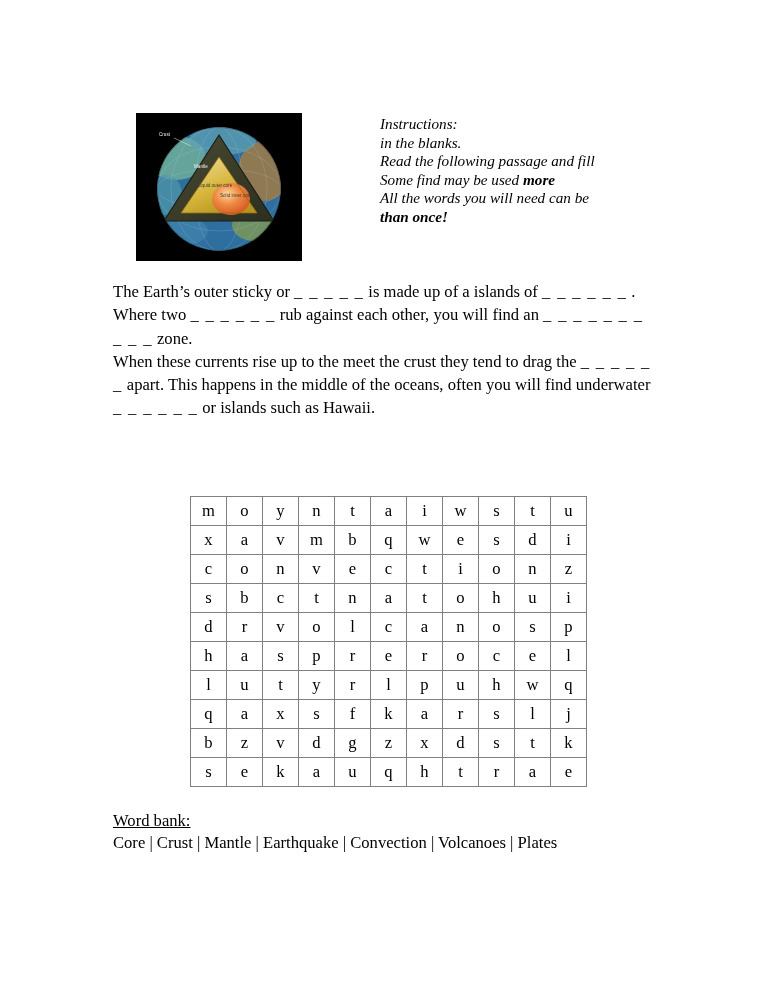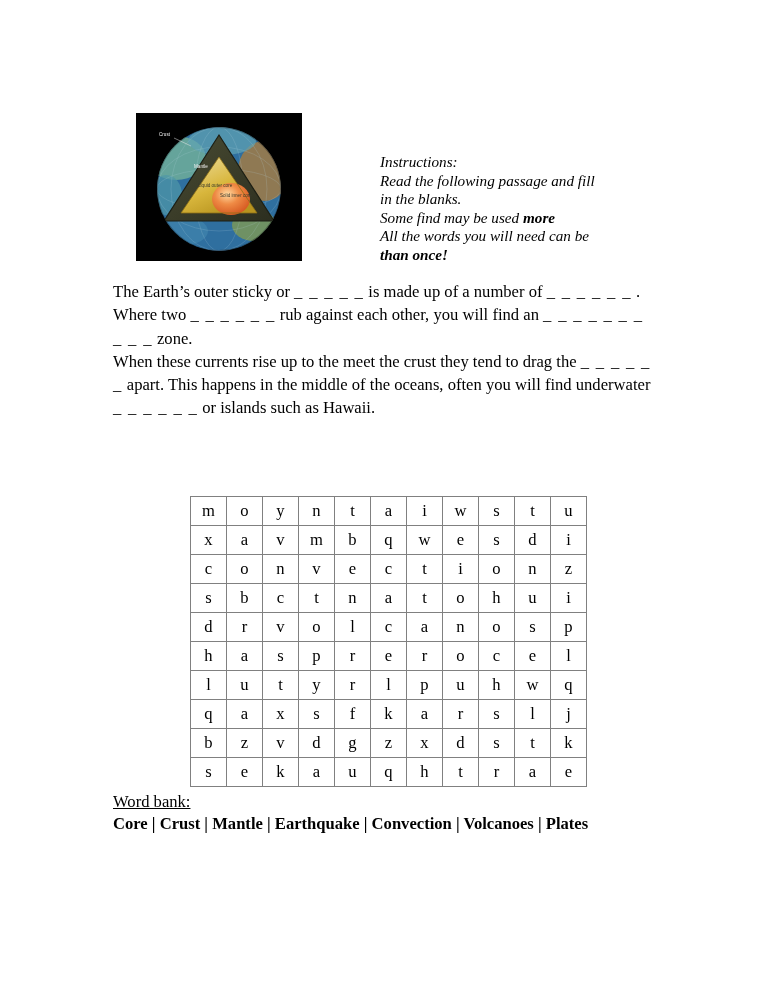--- a/index.html
+++ b/index.html
@@ -35,21 +35,20 @@
     overflow: hidden;
   }
 
   #instructions {
     margin-left: 78px;
     flex: 1 1 auto;
     font-style: italic;
     font-size: 15.2px;
     line-height: 18.6px;
     padding-top: 2px;
-    margin-top: 38px;
   }
   #instructions .ln { display: block; white-space: pre-wrap; }
   #instructions b { font-weight: bold; font-style: italic; }
 
   
   #passage {
     position: absolute;
     left: 113px;
     top: 280px;
     width: 545px;
@@ -81,22 +80,23 @@
   #wordbank {
     position: absolute;
     left: 113px;
     top: 791px;
     font-size: 16.6px;
     line-height: 22px;
   }
   #wordbank-title {
     text-decoration: underline;
     display: inline-block;
-  }
-  #wordbank-list { display: block; font-weight: bold; }
+    margin-top: 19px;
+  }
+  #wordbank-list { display: block; }
 
   
   #earth-svg { display: block; width: 166px; height: 148px; }
   .fig-label {
     font-family: "Liberation Sans", sans-serif;
     font-size: 4.6px;
     fill: #f2f2f2;
     font-style: normal;
   }
   .fig-label-dark { fill: #3a3a2e; }
@@ -160,30 +160,30 @@
       </g>
       <text class="fig-label" x="23" y="23">Crust</text>
       <text class="fig-label" x="58" y="55">Mantle</text>
       <text class="fig-label fig-label-dark" x="62" y="74">Liquid outer core</text>
       <text class="fig-label fig-label-dark" x="84" y="84">Solid inner core</text>
     </svg>
   </div>
 
   <div id="instructions">
     <span class="ln">Instructions:</span>
+    <span class="ln">in the blanks.</span>
     <span class="ln">Read the following passage and fill</span>
-    <span class="ln">in the blanks.</span>
     <span class="ln"><span>Some find may be used </span><b>more</b></span>
     <span class="ln">All the words you will need can be</span>
     <span class="ln"><b>than once!</b></span>
   </div>
 </div>
 
 <div id="passage">
-  <p><span>The Earth’s outer sticky or </span><span class="blank">_ _ _ _ _</span><span> is made up of a number of </span><span class="blank">_ _ _ _ _ _</span><span> .</span></p>
+  <p><span>The Earth’s outer sticky or </span><span class="blank">_ _ _ _ _</span><span> is made up of a islands of </span><span class="blank">_ _ _ _ _ _</span><span> .</span></p>
 
 
   <p><span>Where two </span><span class="blank">_ _ _ _ _ _</span><span> rub against each other, you will find an </span><span class="blank">_ _ _ _ _ _ _ _ _ _</span><span> zone.</span></p>
 
   <p><span>When these currents rise up to the meet the crust they tend to drag the </span><span class="blank">_ _ _ _ _ _</span><span> apart. This happens in the middle of the oceans, often you will find underwater </span><span class="blank">_ _ _ _ _ _</span><span> or islands such as Hawaii.</span></p>
 </div>
 
 <table id="wordsearch">
   <tbody id="wordsearch-body">
       <tr>

